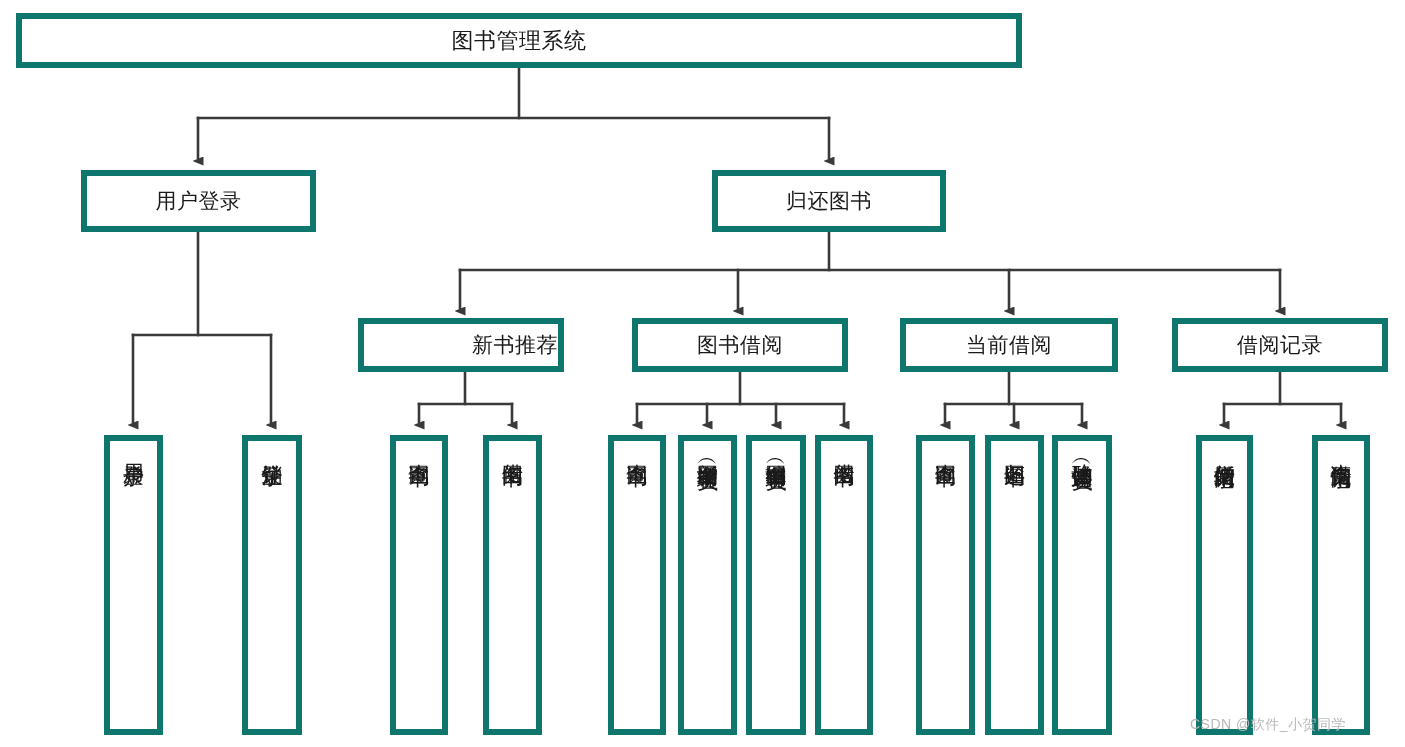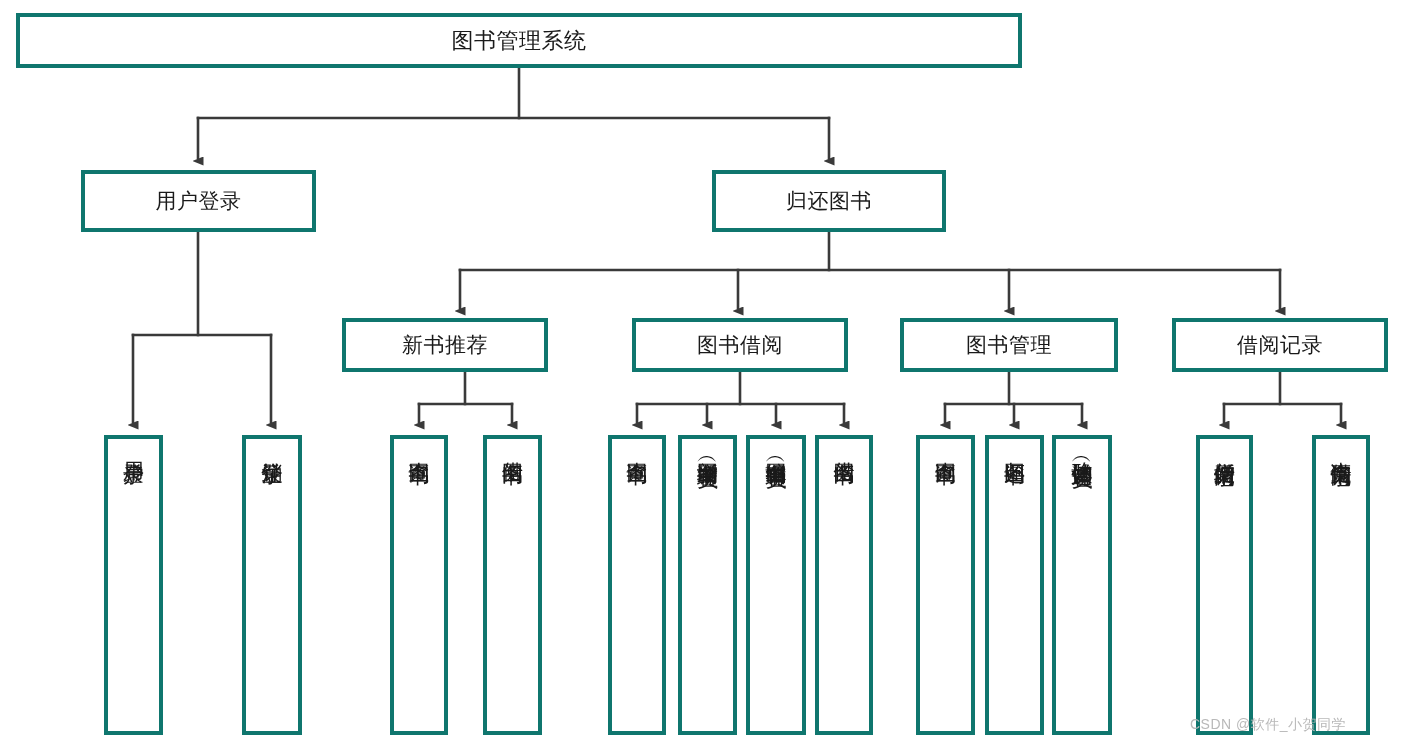--- a/index.html
+++ b/index.html
@@ -22,21 +22,21 @@
     position: absolute;
     left: 0;
     top: 0;
     width: 1405px;
     height: 747px;
     pointer-events: none;
   }
   .node {
     position: absolute;
     box-sizing: border-box;
-    border: 4px solid #0f766e;
+    border: 6px solid #0f766e;
     background: #ffffff;
     color: #1a1a1a;
     display: flex;
     align-items: center;
     justify-content: center;
     text-align: center;
     z-index: 2;
   }
   .node .label {
     display: block;
@@ -139,28 +139,28 @@
     <span class="label">图书管理系统</span>
   </div>
 
   <div class="node h" style="left:81px; top:170px; width:235px; height:62px;">
     <span class="label">用户登录</span>
   </div>
   <div class="node h" style="left:712px; top:170px; width:234px; height:62px;">
     <span class="label">归还图书</span>
   </div>
 
-  <div class="node h" style="left:342px; top:318px; width:206px; height:54px;">
+  <div class="node h" style="left:358px; top:318px; width:206px; height:54px;justify-content:flex-end;">
     <span class="label">新书推荐</span>
   </div>
   <div class="node h" style="left:632px; top:318px; width:216px; height:54px;">
     <span class="label">图书借阅</span>
   </div>
   <div class="node h" style="left:900px; top:318px; width:218px; height:54px;">
-    <span class="label">图书管理</span>
+    <span class="label">当前借阅</span>
   </div>
   <div class="node h" style="left:1172px; top:318px; width:216px; height:54px;">
     <span class="label">借阅记录</span>
   </div>
 
   <div class="node v" style="left:104px; top:435px; width:59px; height:300px;">
     <span class="label">用户登录</span>
   </div>
   <div class="node v" style="left:242px; top:435px; width:60px; height:300px;">
     <span class="label">注销登录</span>

